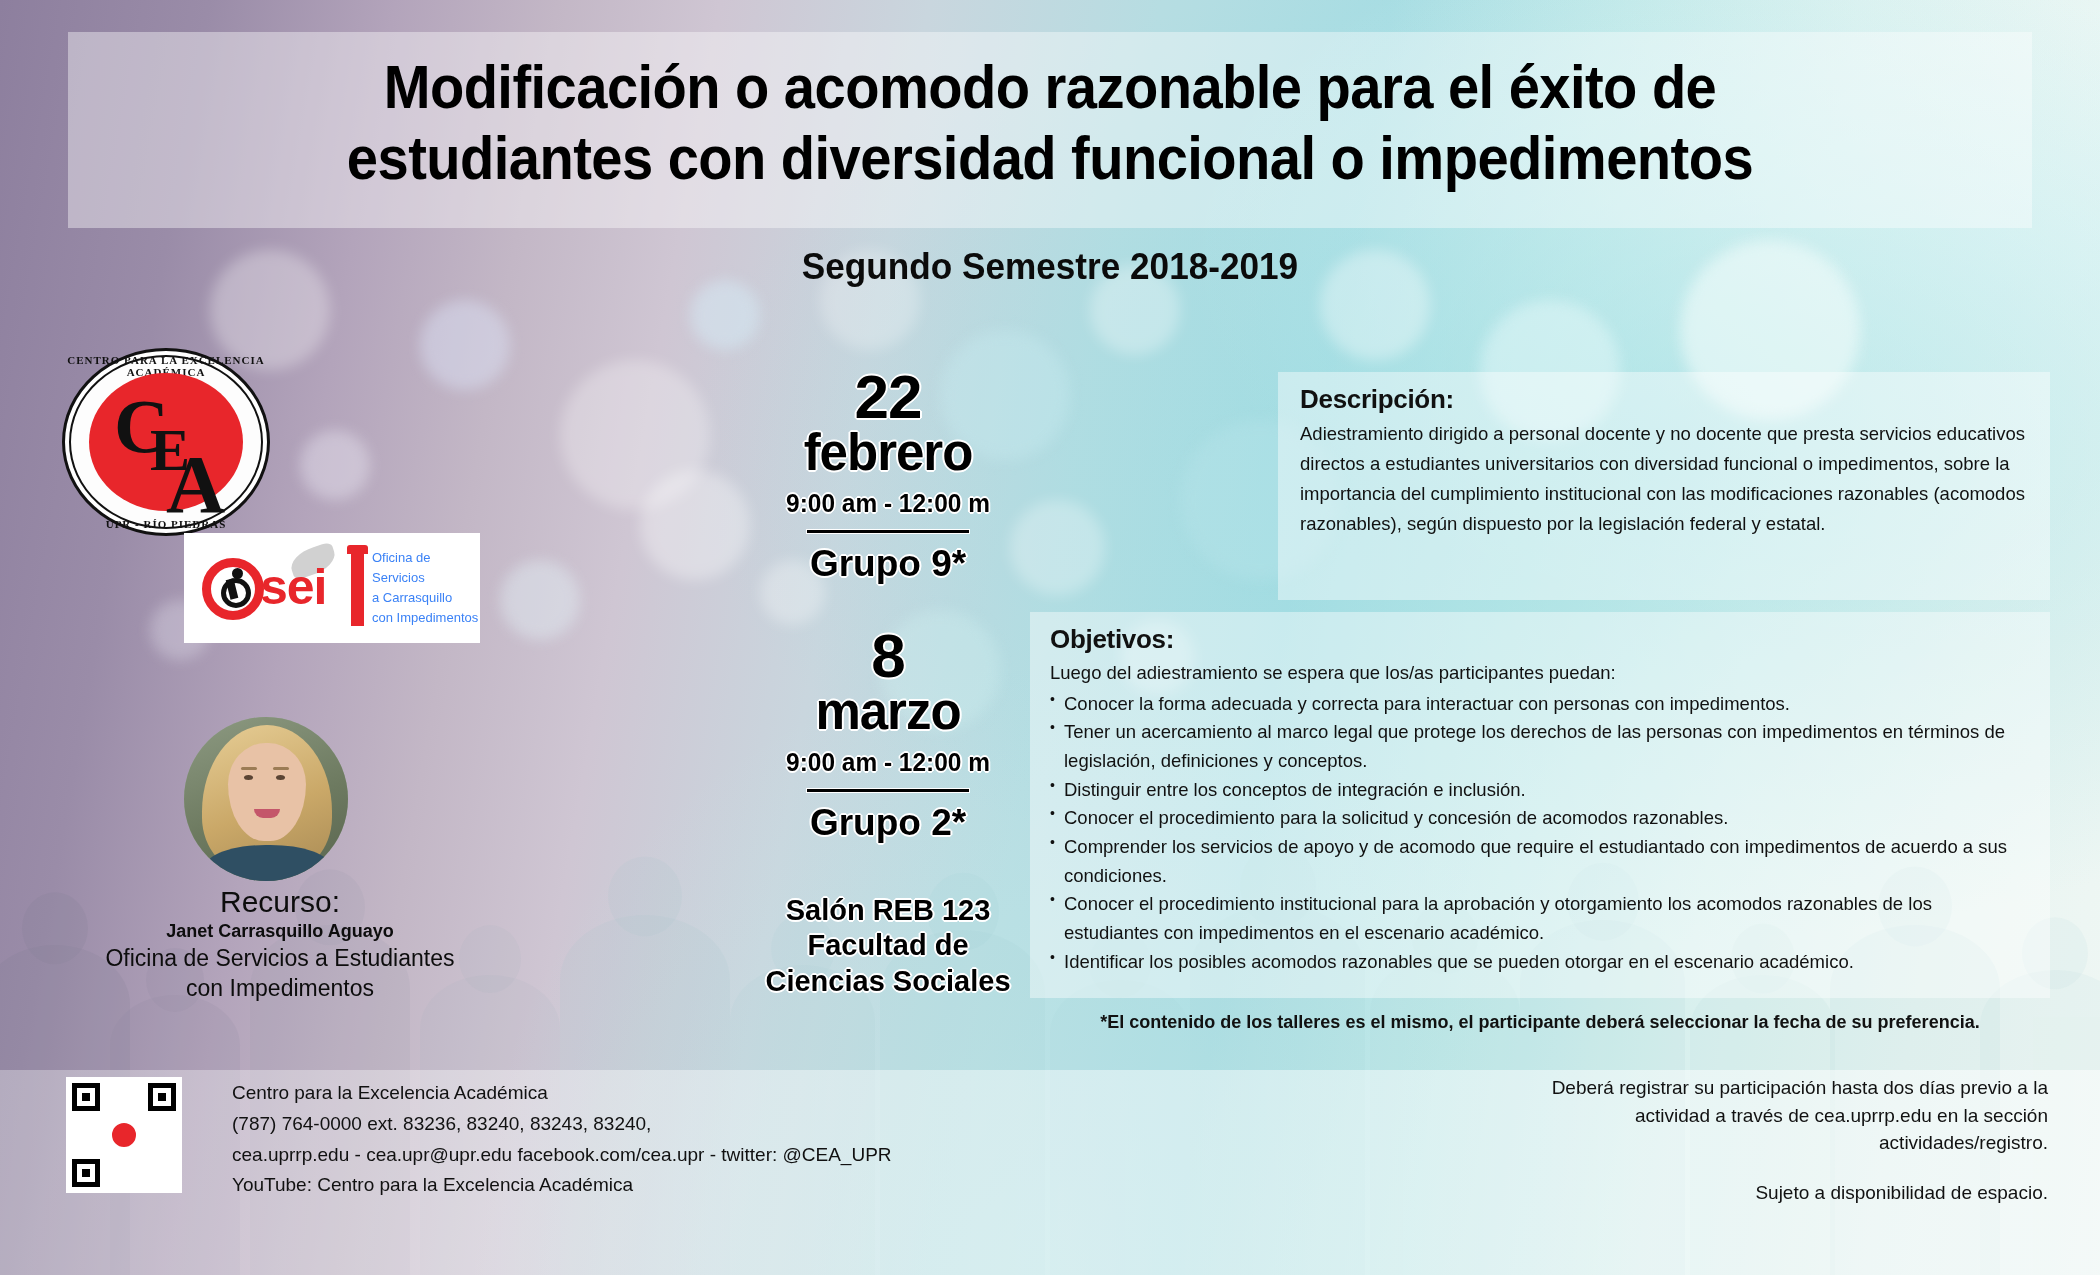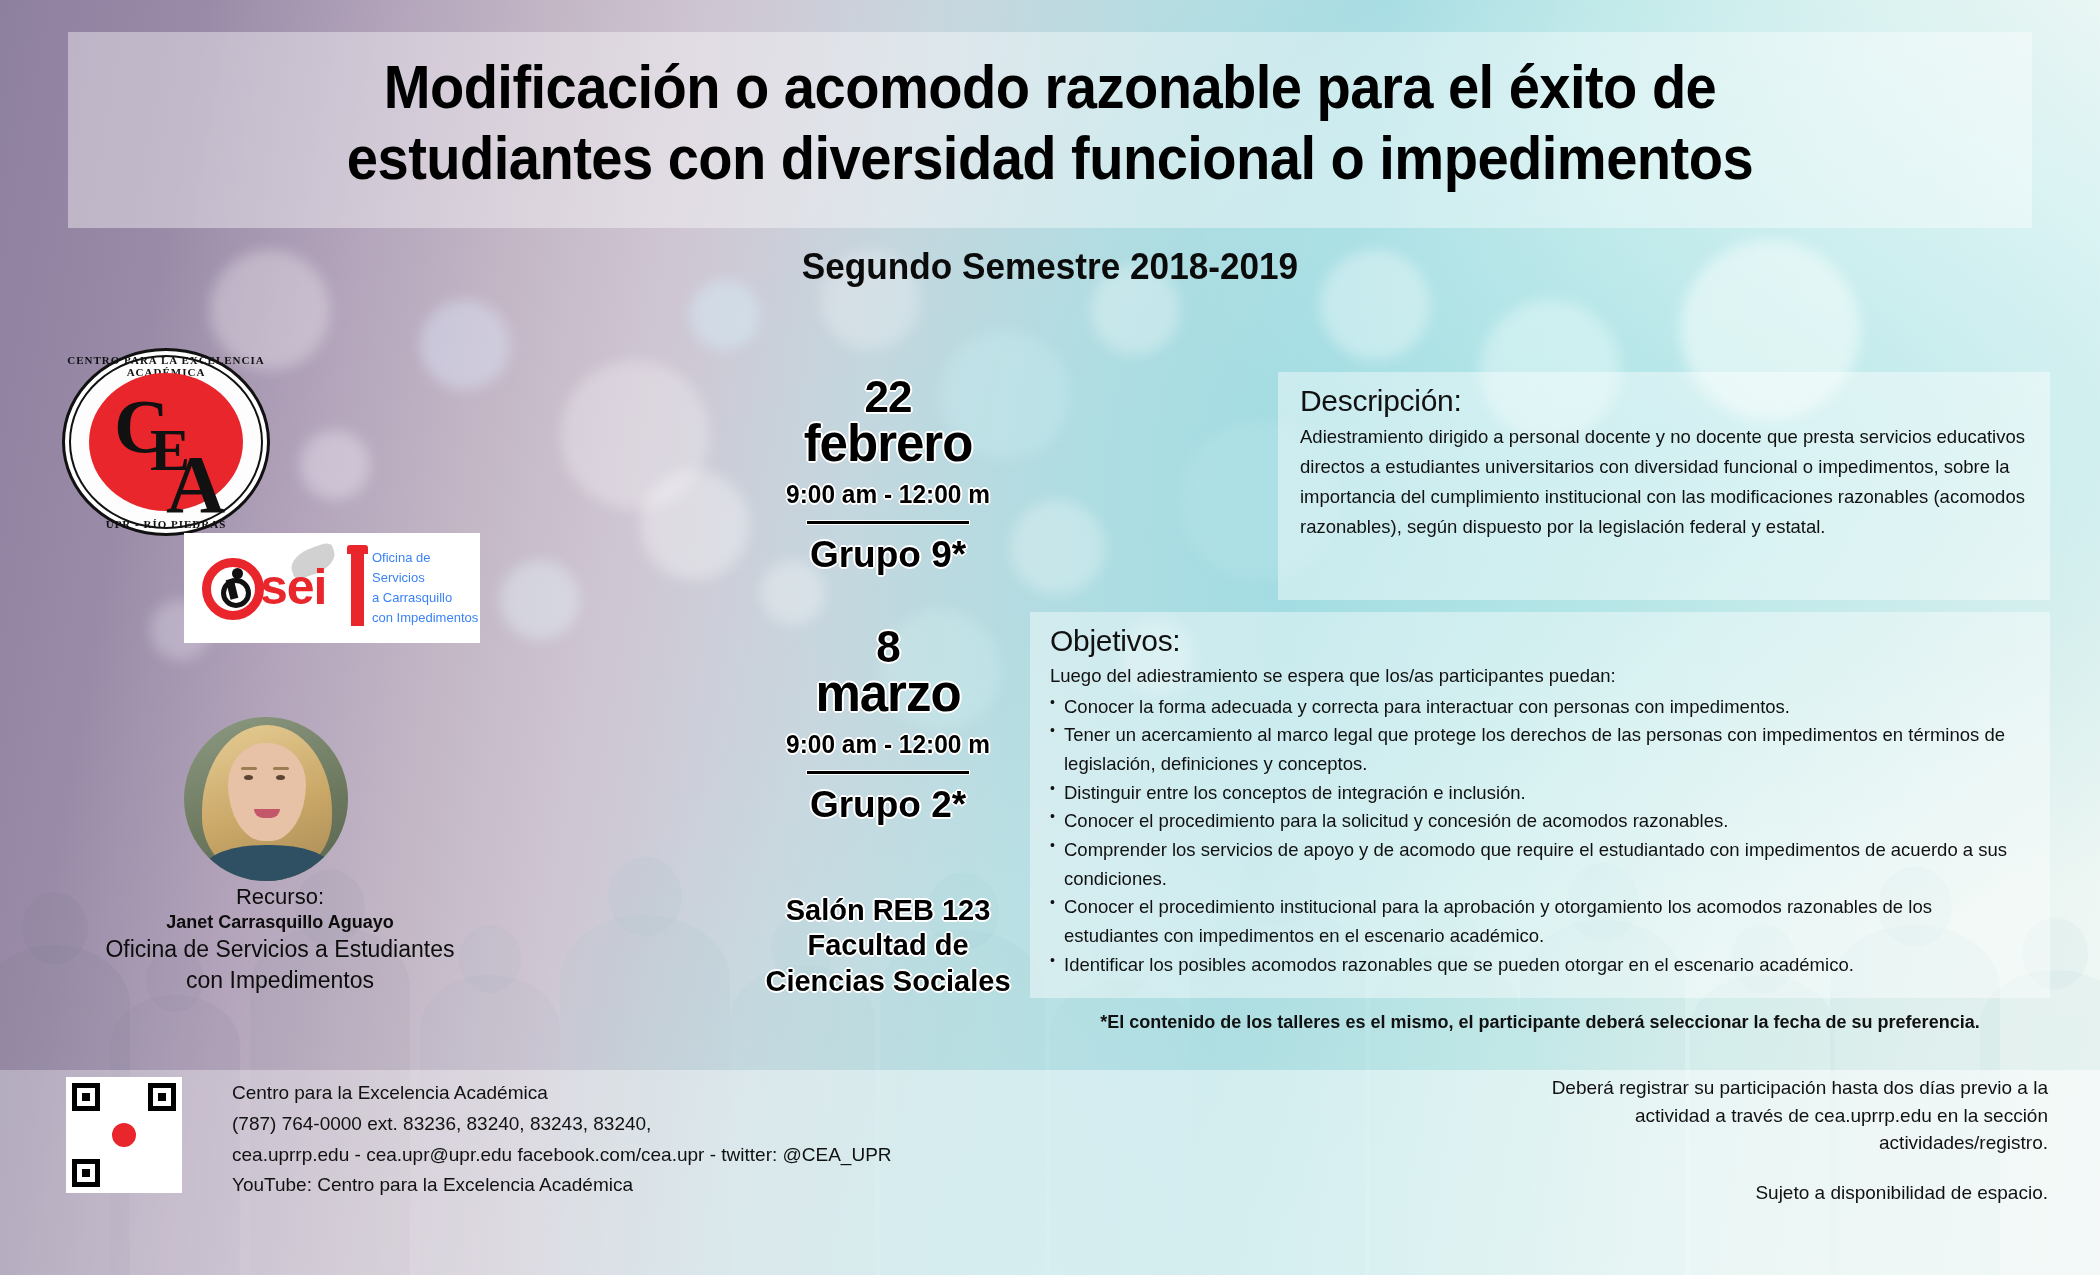--- a/index.html
+++ b/index.html
@@ -251,41 +251,40 @@
     background: #2f4f63;
   }
 
   .recurso-block {
     position: absolute;
     left: 70px; top: 885px;
     width: 420px;
     text-align: center;
     color: #0d0d0d;
   }
-  .recurso-label { font-size: 22px; line-height: 1.1; }
+  .recurso-label { font-size: 30px; line-height: 1.1; }
   .recurso-name  { font-size: 18px; font-weight: 700; line-height: 1.25; margin-top: 2px; }
   .recurso-org   { font-size: 23px; line-height: 1.3; margin-top: 1px; }
 
   
   .dates-col {
     position: absolute;
     left: 738px; top: 368px;
     width: 300px;
     text-align: center;
     color: #000;
     text-shadow:
        2px 0 0 #fff, -2px 0 0 #fff, 0 2px 0 #fff, 0 -2px 0 #fff,
        1px 1px 0 #fff, -1px 1px 0 #fff, 1px -1px 0 #fff, -1px -1px 0 #fff;
   }
   .d-day {
     font-weight: 700;
-    font-size: 44px;
+    font-size: 62px;
     line-height: .95;
     letter-spacing: -1px;
-    margin-top: 8px;
   }
   .d-month {
     font-weight: 700;
     font-size: 51px;
     line-height: 1.0;
     letter-spacing: -1px;
   }
   .d-time {
     font-weight: 700;
     font-size: 26px;
@@ -330,22 +329,22 @@
     padding: 12px 22px 10px 22px;
     box-sizing: border-box;
   }
   .panel-obj {
     left: 1030px; top: 612px;
     width: 1020px; height: 386px;
     padding: 12px 20px 24px 20px;
     box-sizing: border-box;
   }
   .panel-h {
-    font-size: 30px;
-    font-weight: 400;
+    font-size: 26px;
+    font-weight: 700;
     margin: 0 0 4px 0;
     letter-spacing: -.3px;
   }
   .panel-p {
     font-size: 18.5px;
     line-height: 1.62;
     margin: 0;
   }
   .obj-intro { font-size: 18.5px; line-height: 1.55; margin: 0 0 2px 0; }
   .obj-list { list-style: none; margin: 0; padding: 0; }

